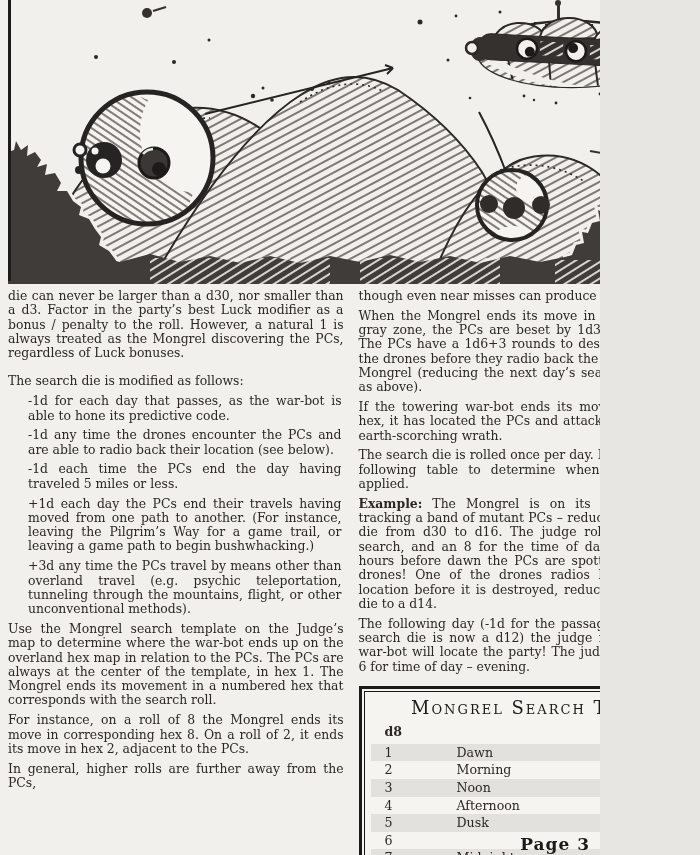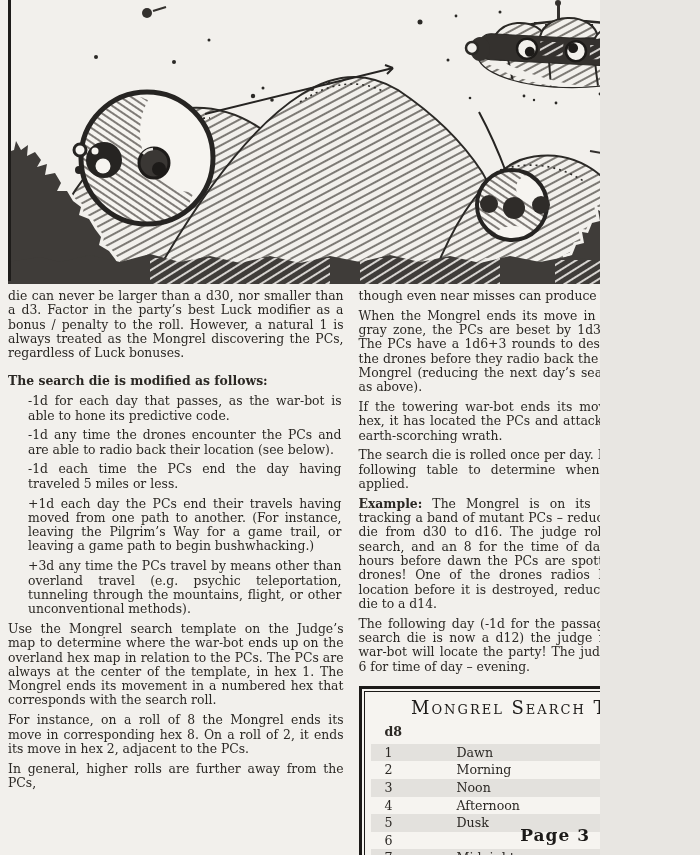--- a/index.html
+++ b/index.html
@@ -10,42 +10,42 @@
   }
   
   .illo{position:absolute;top:0;left:0;width:700px;height:284px;display:block;}
   
   .columns{
     position:absolute;top:289px;left:8px;width:686px;
     display:flex;gap:15px;
   }
   .col{width:336px;font-size:12.4px;line-height:14.3px;text-align:justify;}
   .col p{margin:0 0 5.5px 0;}
-  .col p.heading{font-weight:bold;margin-top:14px;}
+  .col p.heading{font-weight:normal;margin-top:14px;}
   .col p.indent{margin-left:20px;margin-right:2px;}
   .bold{font-weight:bold;}
   
   .search-table{
     margin-top:12px;border:3px solid #1c1a18;background:#f6f4f0;
   }
   .search-table-inner{
     border:1.5px solid #1c1a18;margin:2px;padding:7px 6px 9px 6px;
   }
   .table-title{
     text-align:center;font-weight:normal;font-variant:small-caps;
     font-size:18px;letter-spacing:2px;margin:2px 0 8px 0;color:#1c1a18;
   }
   .trow{display:flex;font-size:12.6px;line-height:17.6px;padding-left:14px;gap:16px;}
   .trow .c1{width:56px;flex:none;}
   .trow .c2{flex:1;}
   .trow.thead{font-weight:bold;margin-bottom:3px;}
   .trow.shade{background:#e3e1dd;}
   
   .footer{
-    position:absolute;right:10px;bottom:10px;
+    position:absolute;right:10px;bottom:1px;
     font-weight:bold;font-size:17px;letter-spacing:1px;color:#1c1a18;
   }
 </style>
 </head>
 <body>
 
 <div class="page">
 
   <svg class="illo" viewBox="0 0 700 284" aria-hidden="true">
     <defs>

